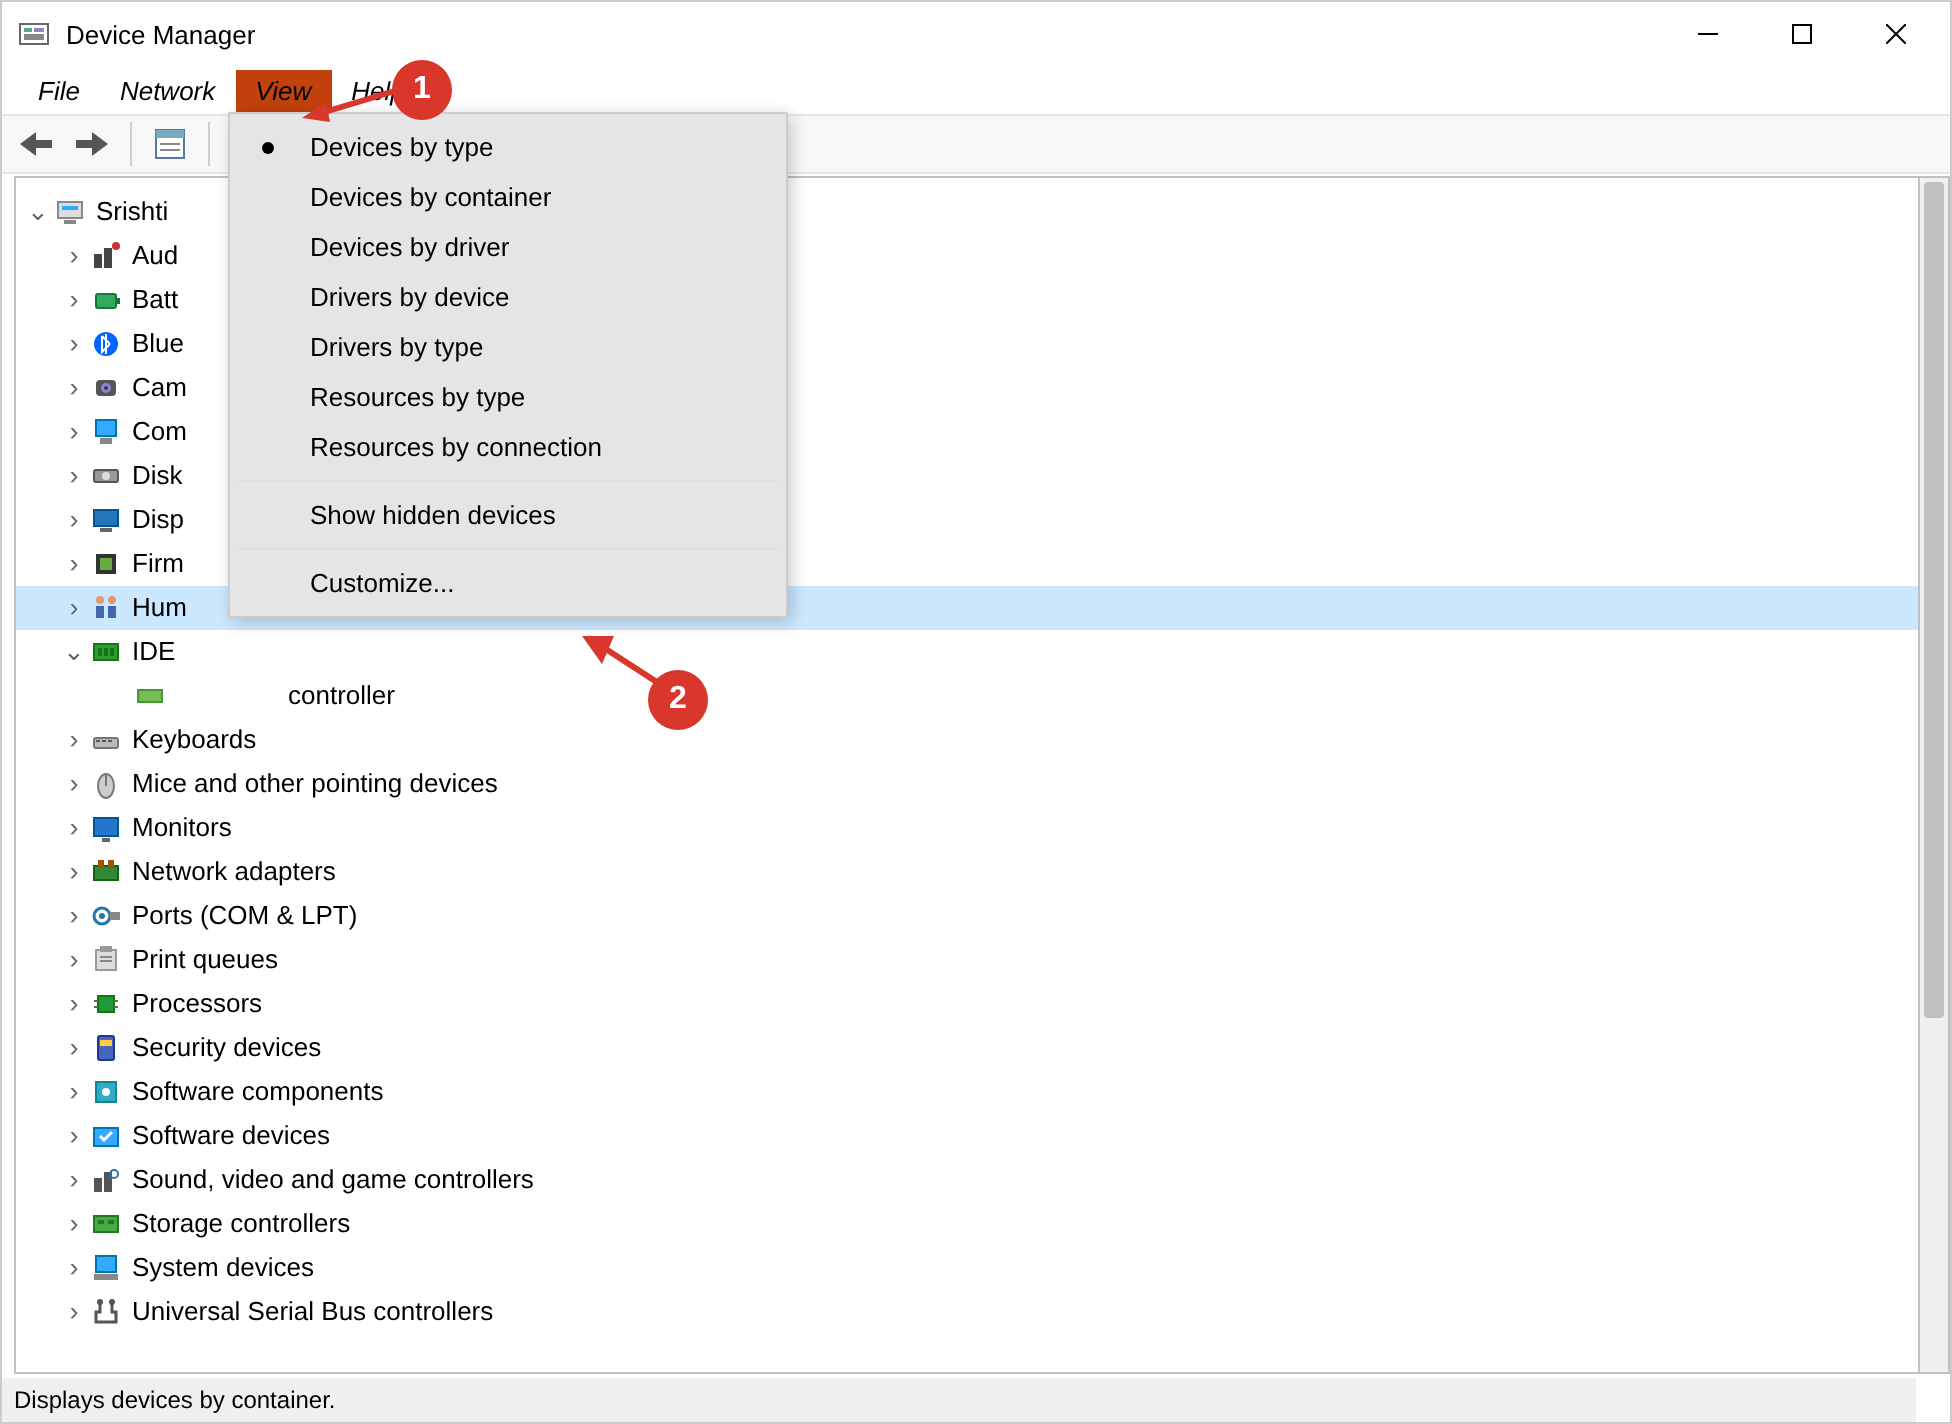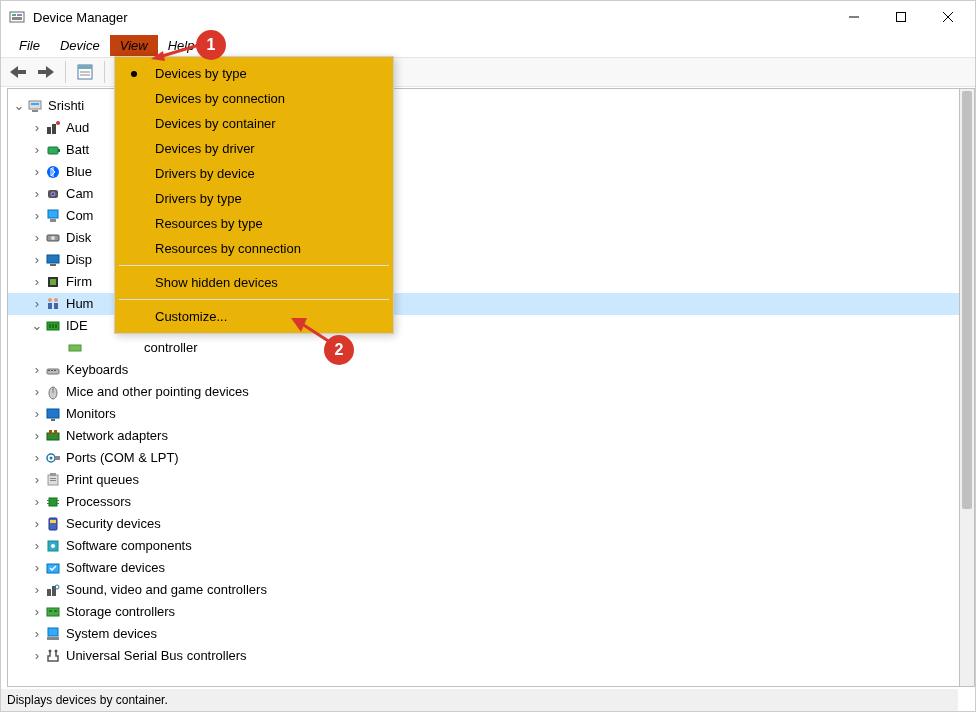--- a/index.html
+++ b/index.html
@@ -105,21 +105,21 @@
 }
 .tree-row.selected { background: #cce8ff; }
 .indent1 { padding-left: 22px; }
 .indent2 { padding-left: 44px; }
 
 .dropdown {
   position: absolute;
   top: 55px;
   left: 113px;
   width: 280px;
-  background: #eab308;
+  background: #e5e5e5;
   border: 1px solid #ccc;
   box-shadow: 2px 2px 8px rgba(0,0,0,0.2);
   padding: 4px 0;
   font-size: 13px;
   z-index: 100;
 }
 .dd-item {
   display: flex;
   align-items: center;
   padding: 5px 16px 5px 40px;
@@ -207,21 +207,21 @@
   <div class="win-btn">
     <svg viewBox="0 0 10 10">
         <line x1="0" y1="0" x2="10" y2="10" stroke="#000" stroke-width="1"></line>
         <line x1="10" y1="0" x2="0" y2="10" stroke="#000" stroke-width="1"></line>
       </svg>
   </div>
 </div>
 
 <div class="menubar">
   <div class="menu-item">File</div>
-  <div class="menu-item">Device</div>
+  <div class="menu-item">Network</div>
   <div class="menu-item active">View</div>
   <div class="menu-item">Help</div>
 </div>
 
 <div class="toolbar">
   <div class="tb-btn">
     <svg width="16" height="12" viewBox="0 0 16 12">
         <polygon points="8,0 0,6 8,12 8,8 16,8 16,4 8,4" fill="#555"></polygon>
       </svg>
   </div>
@@ -528,23 +528,20 @@
 <div class="scrollbar">
   <div class="thumb"></div>
 </div>
 
 <div class="dropdown">
   <div class="dd-item">
       <span class="bullet"></span>
       <span>Devices by type</span>
     </div>
   <div class="dd-item">
-      <span>Devices by connection</span>
-    </div>
-  <div class="dd-item">
       <span>Devices by container</span>
     </div>
   <div class="dd-item">
       <span>Devices by driver</span>
     </div>
   <div class="dd-item">
       <span>Drivers by device</span>
     </div>
   <div class="dd-item">
       <span>Drivers by type</span>

